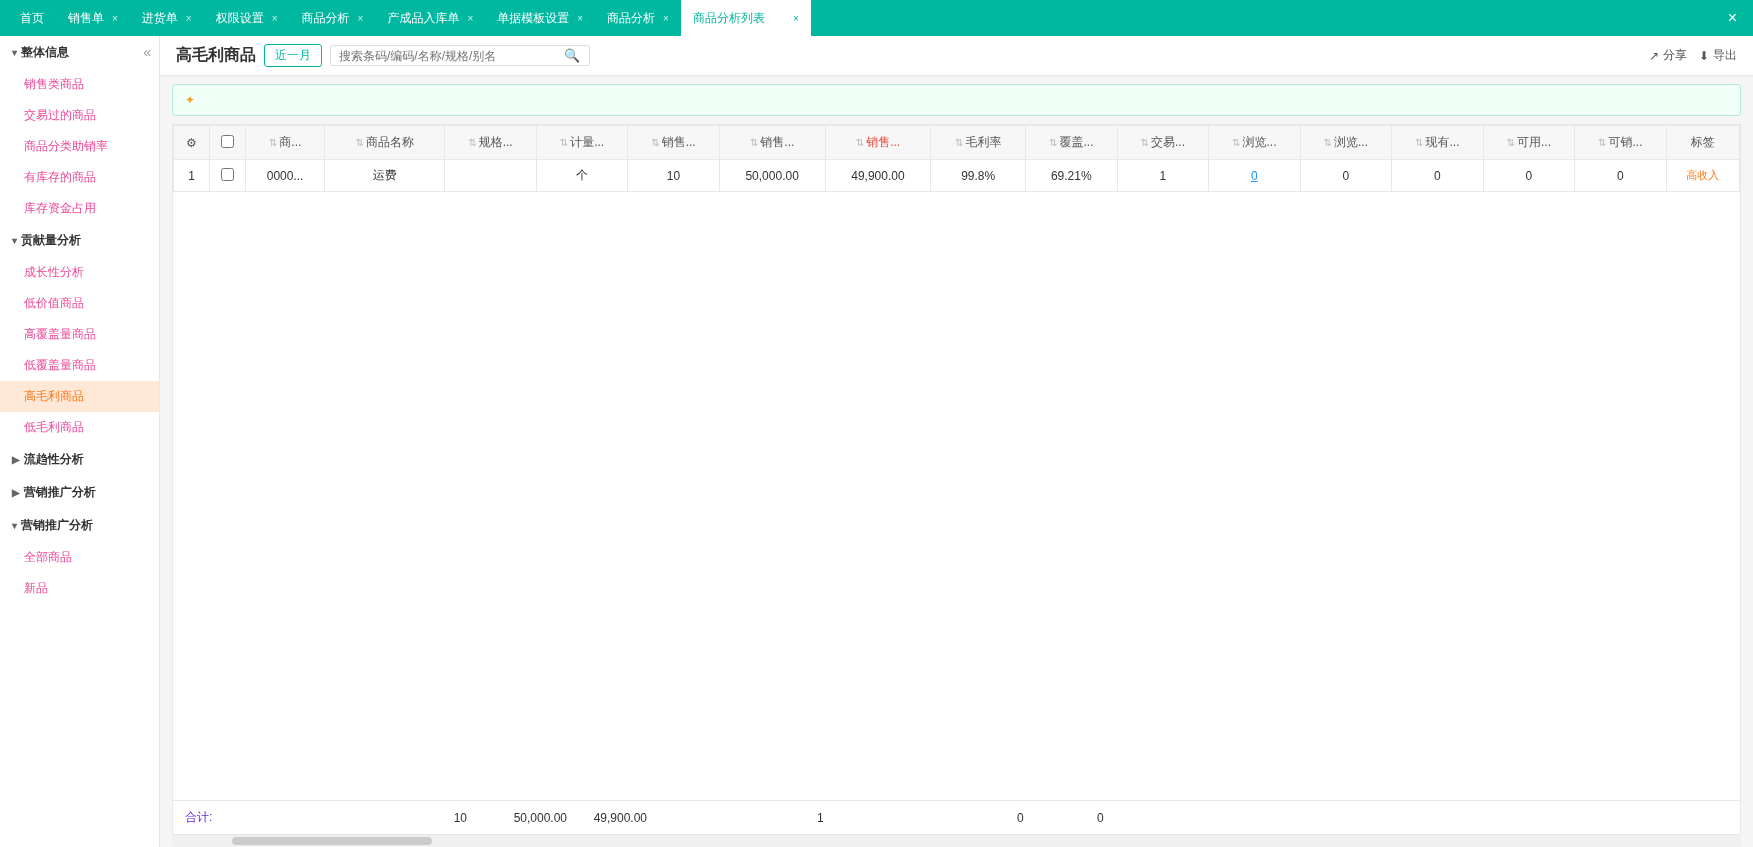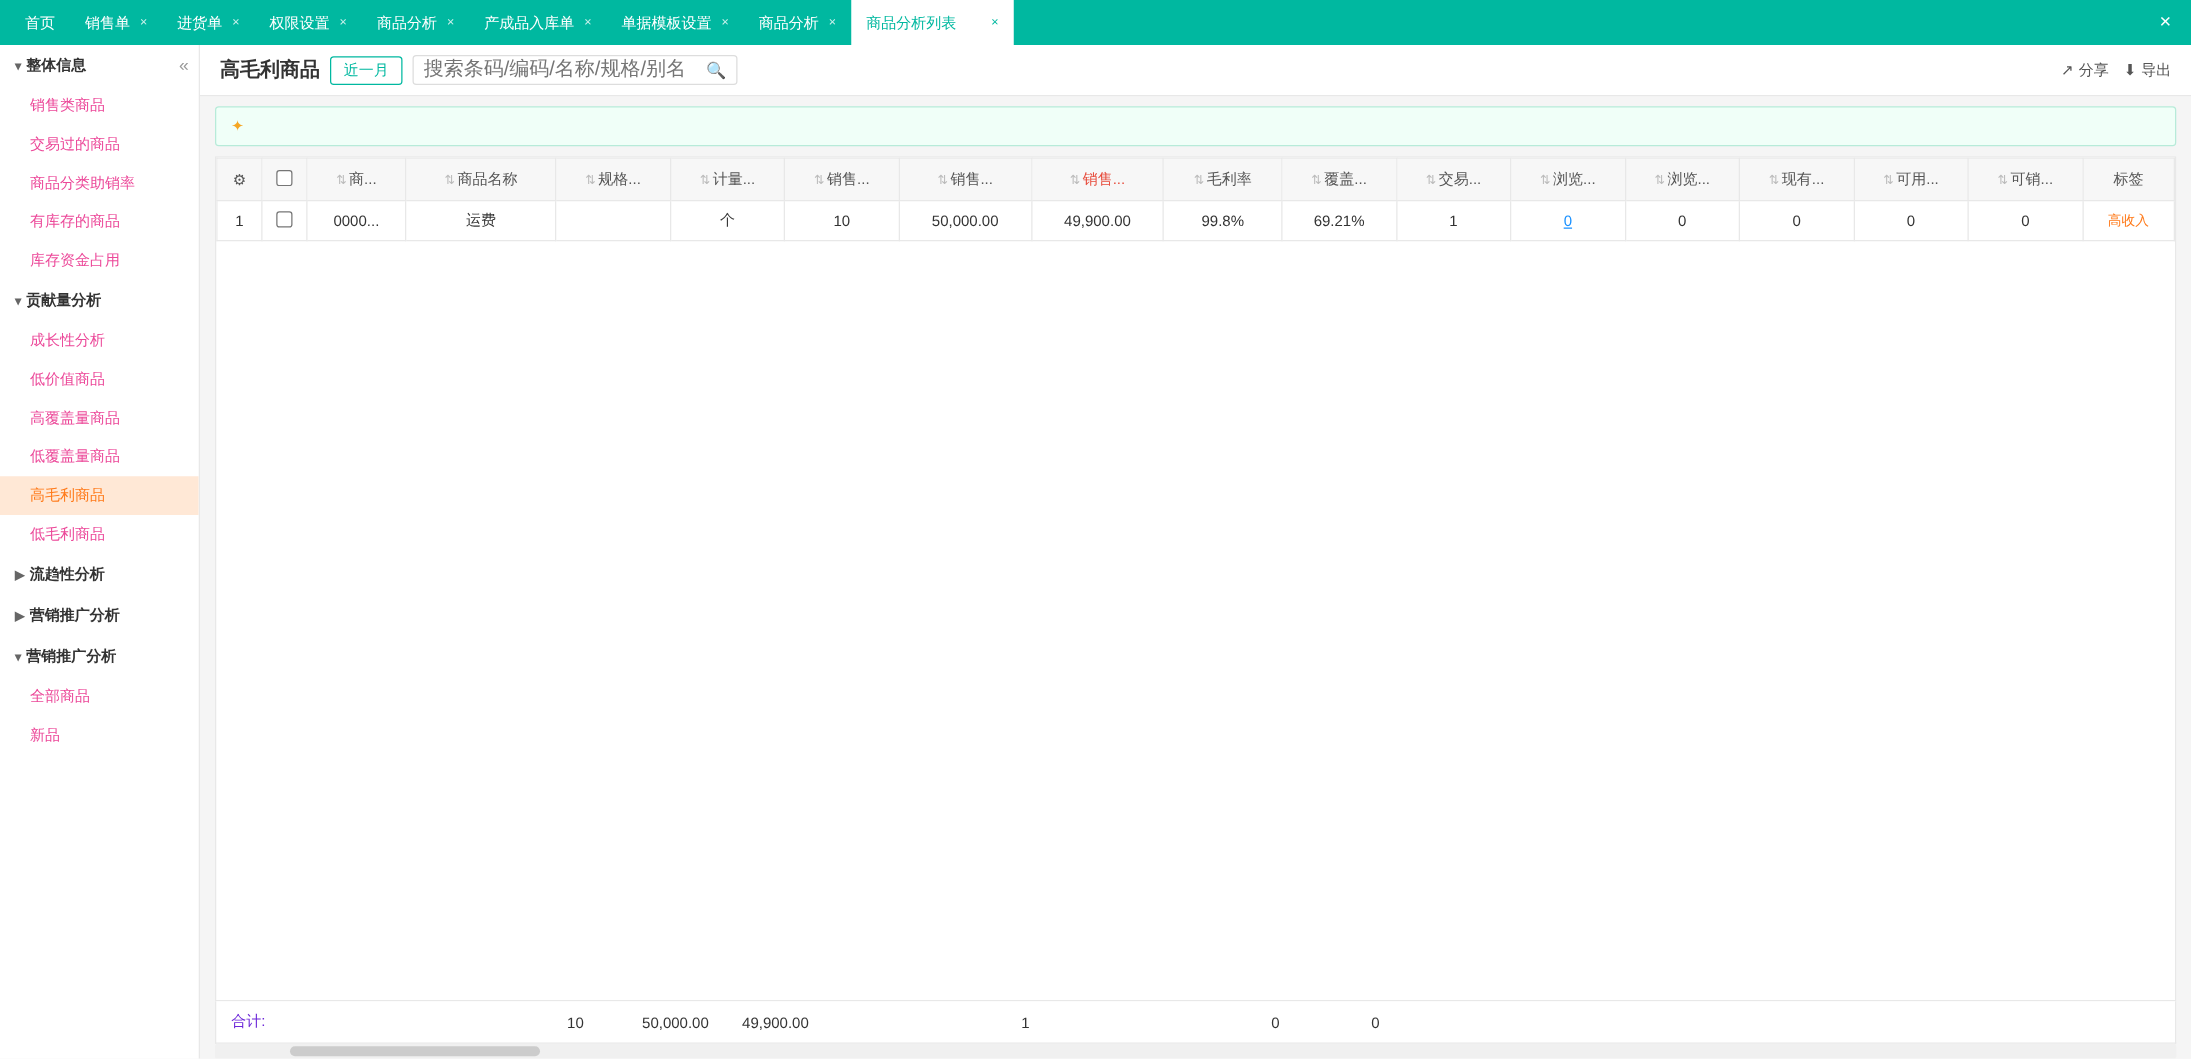--- a/index.html
+++ b/index.html
@@ -111,21 +111,21 @@
       border: 1px solid #ddd;
       border-radius: 3px;
       padding: 2px 8px;
       background: #fff;
       flex: 1;
       max-width: 260px;
     }
     .search-input-wrap input {
       border: none;
       outline: none;
-      font-size: 16px;
+      font-size: 12px;
       color: #999;
       width: 100%;
     }
     .search-icon { color: #999; font-size: 13px; }
     .header-actions { margin-left: auto; display: flex; gap: 12px; }
     .header-action-btn {
       display: flex;
       align-items: center;
       gap: 4px;
       color: #555;

